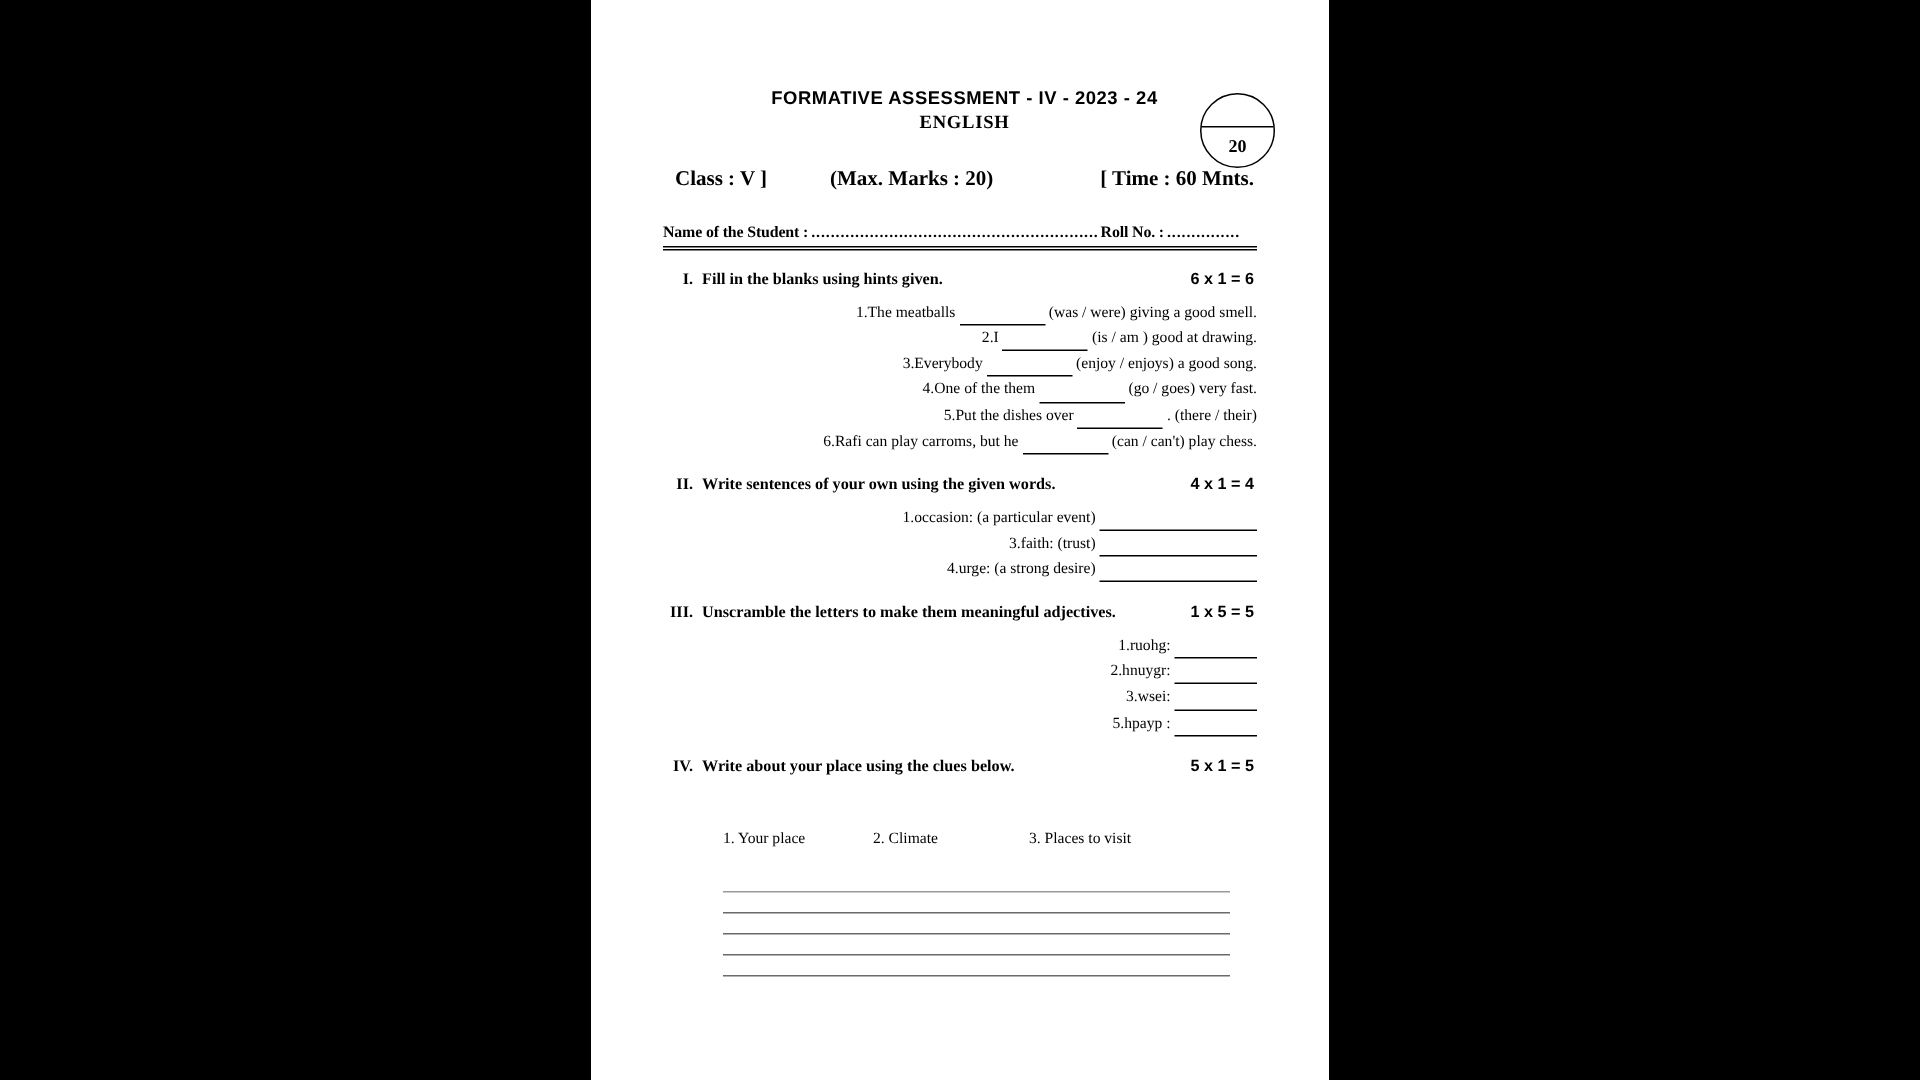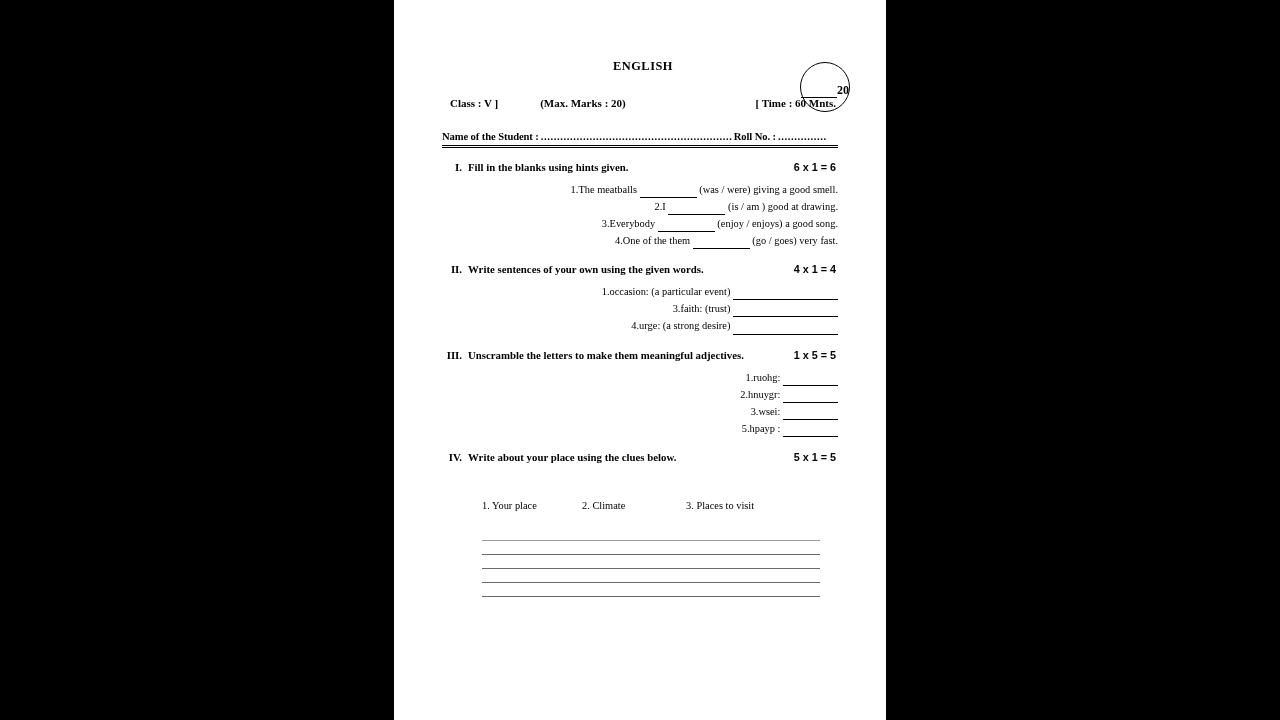--- a/index.html
+++ b/index.html
@@ -62,21 +62,21 @@
   
   .marks-circle {
     position: absolute;
     right: -12px;
     top: 4px;
     width: 50px;
     height: 50px;
     border: 1.4px solid #000;
     border-radius: 50%;
     display: flex;
-    flex-direction: row;
+    flex-direction: column;
     align-items: center;
     justify-content: flex-start;
   }
   .marks-circle .divider {
     width: 100%;
     height: 0;
     border-top: 1.3px solid #000;
     margin-top: 21px;
   }
   .marks-circle .marks-value {
@@ -87,21 +87,21 @@
     margin-top: 6px;
   }
 
   
   .meta-row {
     display: flex;
     justify-content: flex-end;
     align-items: baseline;
     font-family: "Liberation Serif", serif;
     font-weight: bold;
-    font-size: 11px;
+    font-size: 14px;
     margin-top: 22px;
     padding: 0 2px 0 8px;
     white-space: nowrap;
   }
   .meta-row .meta-class { flex: 0 0 auto; }
   .meta-row .meta-marks { flex: 0 0 auto; margin-left: 42px; }
   .meta-row .meta-time  { flex: 0 0 auto; margin-left: auto; }
 
   
   .student-line {
@@ -212,20 +212,21 @@
   }
   .ans-line:first-child { border-bottom-color: #9a9a9a; }
 </style>
 </head>
 <body>
 
 <div id="page-sheet">
   <div class="page-inner">
 
     <div class="header-block">
+      <div class="title-main">FORMATIVE ASSESSMENT - IV - 2023 - 24</div>
       <div class="title-sub">ENGLISH</div>
 
       <div class="marks-circle">
         <div class="divider"></div>
         <div class="marks-value">20</div>
       </div>
     </div>
 
     <div class="meta-row">
       <span class="meta-class">Class : V ]</span>
@@ -246,20 +247,22 @@
           <div class="section-head">
             <span class="sec-roman">I.</span>
             <span class="sec-title">Fill in the blanks using hints given.</span>
             <span class="sec-marks">6 x 1 = 6</span>
           </div>
           <div class="q-list">
             <div class="q-item"><span class="q-num">1.</span><span>The meatballs</span> <span class="blank-u blank-w1">&nbsp;</span> <span>(was / were) giving a good smell.</span></div>
             <div class="q-item"><span class="q-num">2.</span><span>I</span> <span class="blank-u blank-w1">&nbsp;</span> <span>(is / am ) good at drawing.</span></div>
             <div class="q-item"><span class="q-num">3.</span><span>Everybody</span> <span class="blank-u blank-w1">&nbsp;</span> <span>(enjoy / enjoys) a good song.</span></div>
             <div class="q-item"><span class="q-num">4.</span><span>One of the them</span> <span class="blank-u blank-w1">&nbsp;</span> <span>(go / goes) very fast.</span></div>
+            <div class="q-item"><span class="q-num">5.</span><span>Put the dishes over</span> <span class="blank-u blank-w1">&nbsp;</span> <span>. (there / their)</span></div>
+            <div class="q-item"><span class="q-num">6.</span><span>Rafi can play carroms, but he</span> <span class="blank-u blank-w1">&nbsp;</span> <span>(can / can't) play chess.</span></div>
           </div>
         </div>
         <div class="section">
           <div class="section-head">
             <span class="sec-roman">II.</span>
             <span class="sec-title">Write sentences of your own using the given words.</span>
             <span class="sec-marks">4 x 1 = 4</span>
           </div>
           <div class="q-list">
             <div class="q-item"><span class="q-num">1.</span><span>occasion: (a particular event)</span> <span class="blank-u blank-w2">&nbsp;</span></div>

